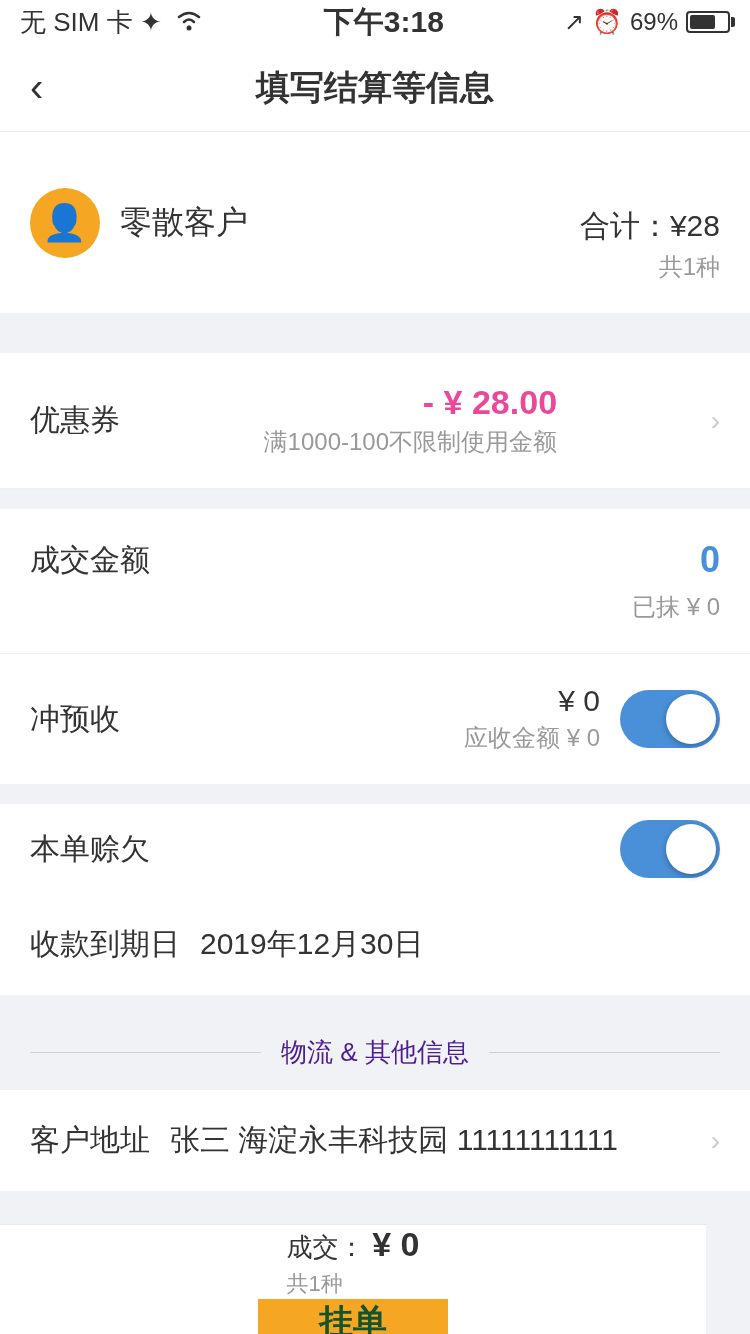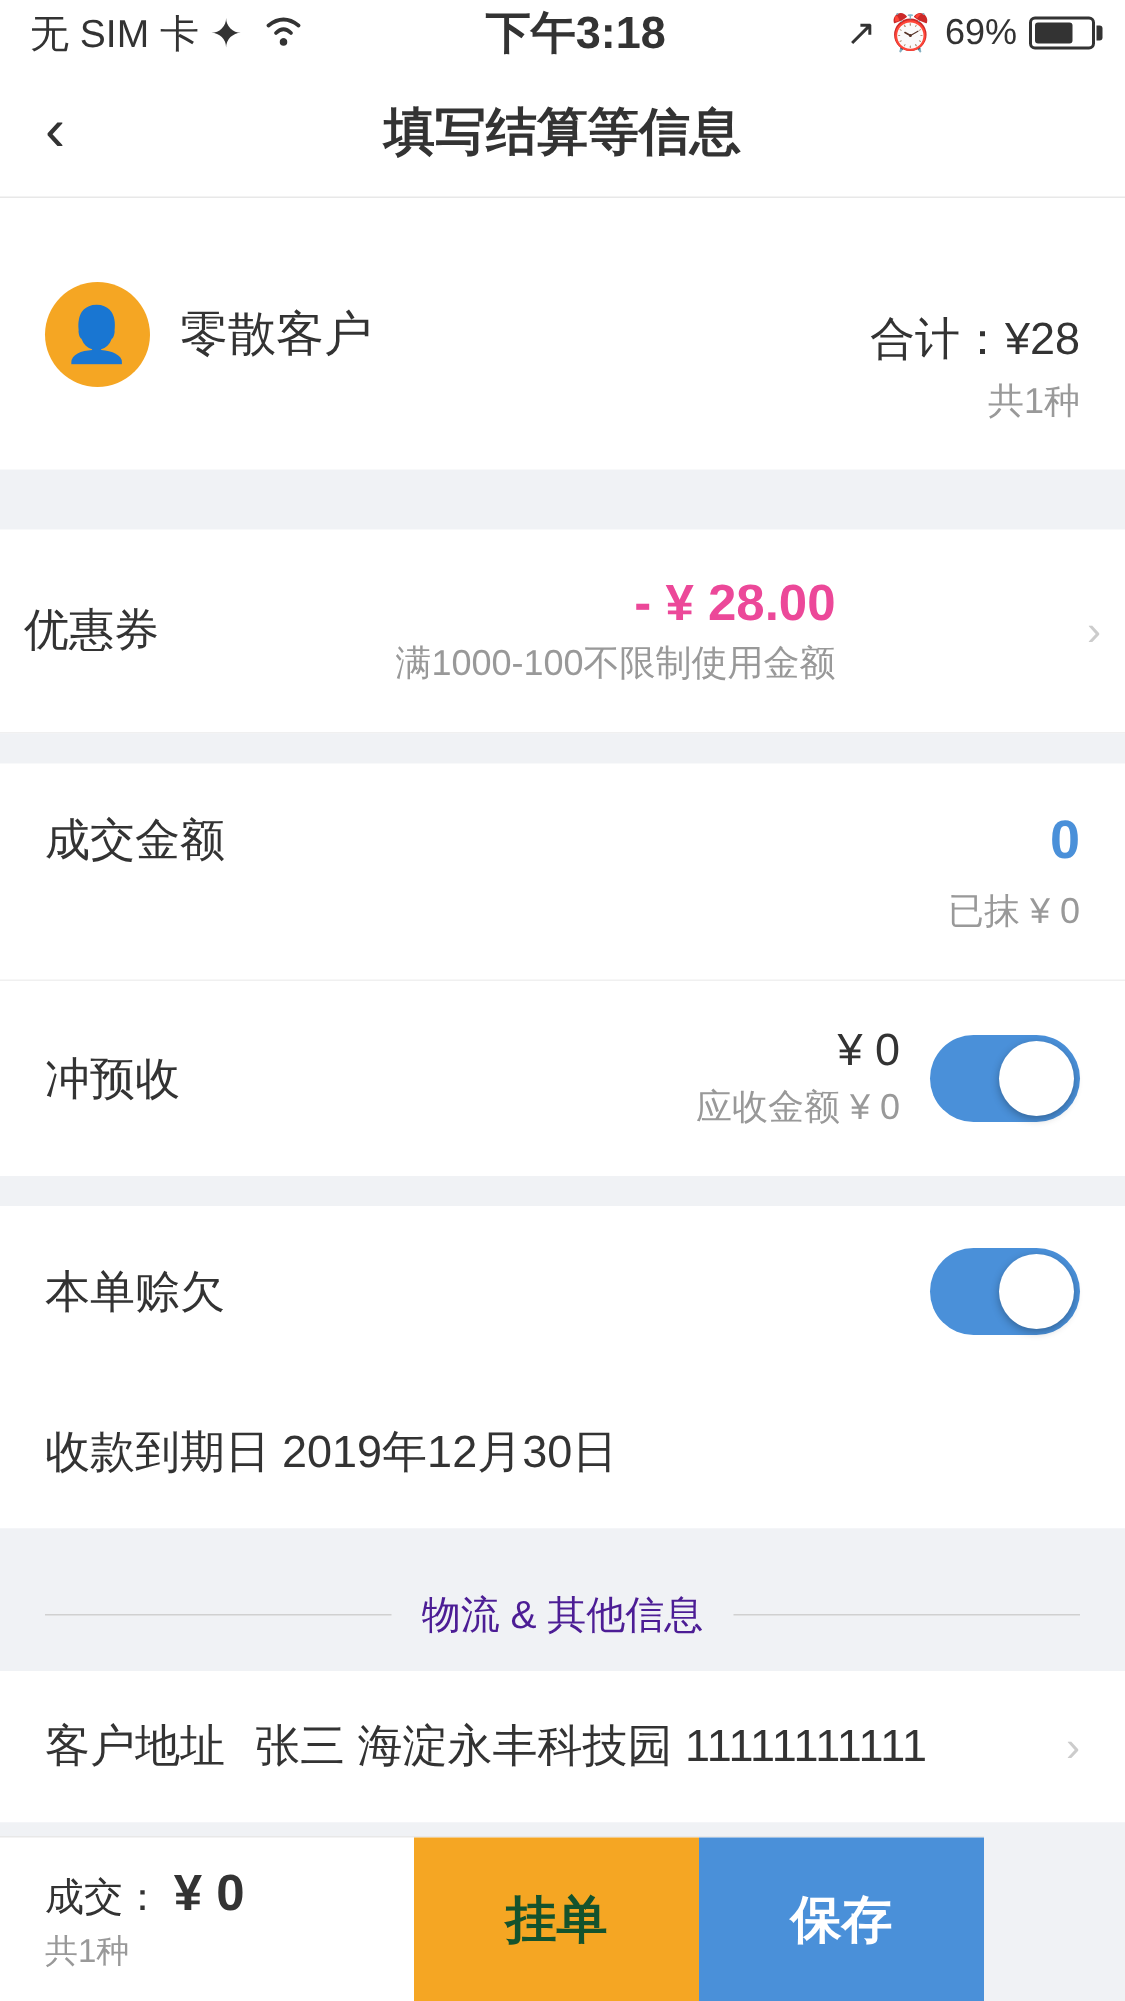--- a/index.html
+++ b/index.html
@@ -83,21 +83,21 @@
     }
     .avatar-icon { font-size: 36px; }
     .customer-name { font-size: 32px; color: #333; font-weight: 500; }
     .customer-right { text-align: right; }
     .total-amount { font-size: 30px; color: #333; font-weight: 500; margin-top: 44px; }
     .total-count { font-size: 24px; color: #999; margin-top: 4px; }
 
     
     .row-item {
       display: flex; align-items: center; justify-content: space-between;
-      padding: 30px 16px;
+      padding: 30px 30px;
       background: #fff;
       border-bottom: 1px solid #f0f0f0;
     }
     .row-item:last-child { border-bottom: none; }
     .row-label { font-size: 30px; color: #333; }
     .row-value-right { text-align: right; display: flex; flex-direction: column; align-items: flex-end; }
     .discount-amount { font-size: 34px; color: #ec4899; font-weight: 600; }
     .discount-note { font-size: 24px; color: #999; margin-top: 4px; }
 
     
@@ -148,31 +148,31 @@
     .toggle-knob {
       width: 50px; height: 50px; border-radius: 50%;
       background: #fff;
       position: absolute; top: 4px; right: 4px;
       box-shadow: 0 2px 6px rgba(0,0,0,0.3);
     }
 
     
     .debit-section {
       background: #fff;
-      padding: 28px 30px;
+      padding: 16px 30px;
       display: flex; align-items: center; justify-content: space-between;
     }
     .debit-label { font-size: 30px; color: #333; }
 
     
     .duedate-section {
       background: #fff;
       padding: 30px 30px;
       display: flex; align-items: center;
-      gap: 8px;
+      gap: 20px;
     }
     .duedate-label { font-size: 30px; color: #333; }
     .duedate-value { font-size: 30px; color: #333; }
 
     
     .logistics-divider {
       background: #f0f2f5;
       display: flex; align-items: center; justify-content: center;
       padding: 20px 30px;
       gap: 20px;
@@ -186,26 +186,27 @@
       padding: 30px 30px;
       display: flex; align-items: center; justify-content: space-between;
     }
     .address-label { font-size: 30px; color: #333; flex-shrink: 0; margin-right: 20px; }
     .address-value { font-size: 30px; color: #333; flex: 1; }
     .address-right { display: flex; align-items: center; }
 
     
     .bottom-bar {
       position: fixed;
-      bottom: 0; left: 0; width: 656px;
+      bottom: 0; left: 0; width: 706px;
       height: 110px;
       background: #fff;
       display: flex;
       align-items: center;
       border-top: 1px solid #e8e8e8;
+      flex-direction: column;
     }
     .bottom-info {
       flex: 1;
       padding: 0 30px;
     }
     .bottom-deal { font-size: 26px; color: #333; }
     .bottom-deal-amount { font-size: 34px; color: #333; font-weight: 600; }
     .bottom-count { font-size: 22px; color: #999; margin-top: 4px; }
     .bottom-btn-hold {
       width: 190px; height: 110px;

